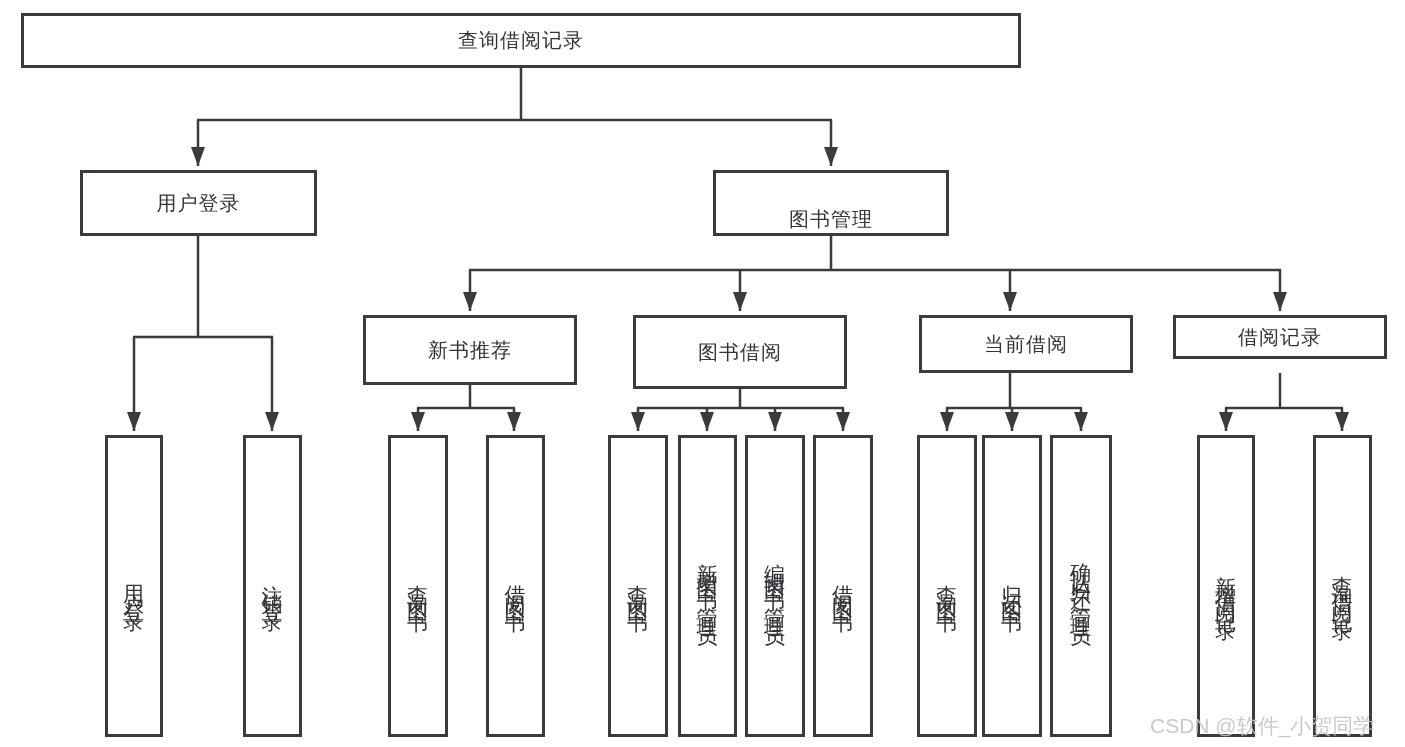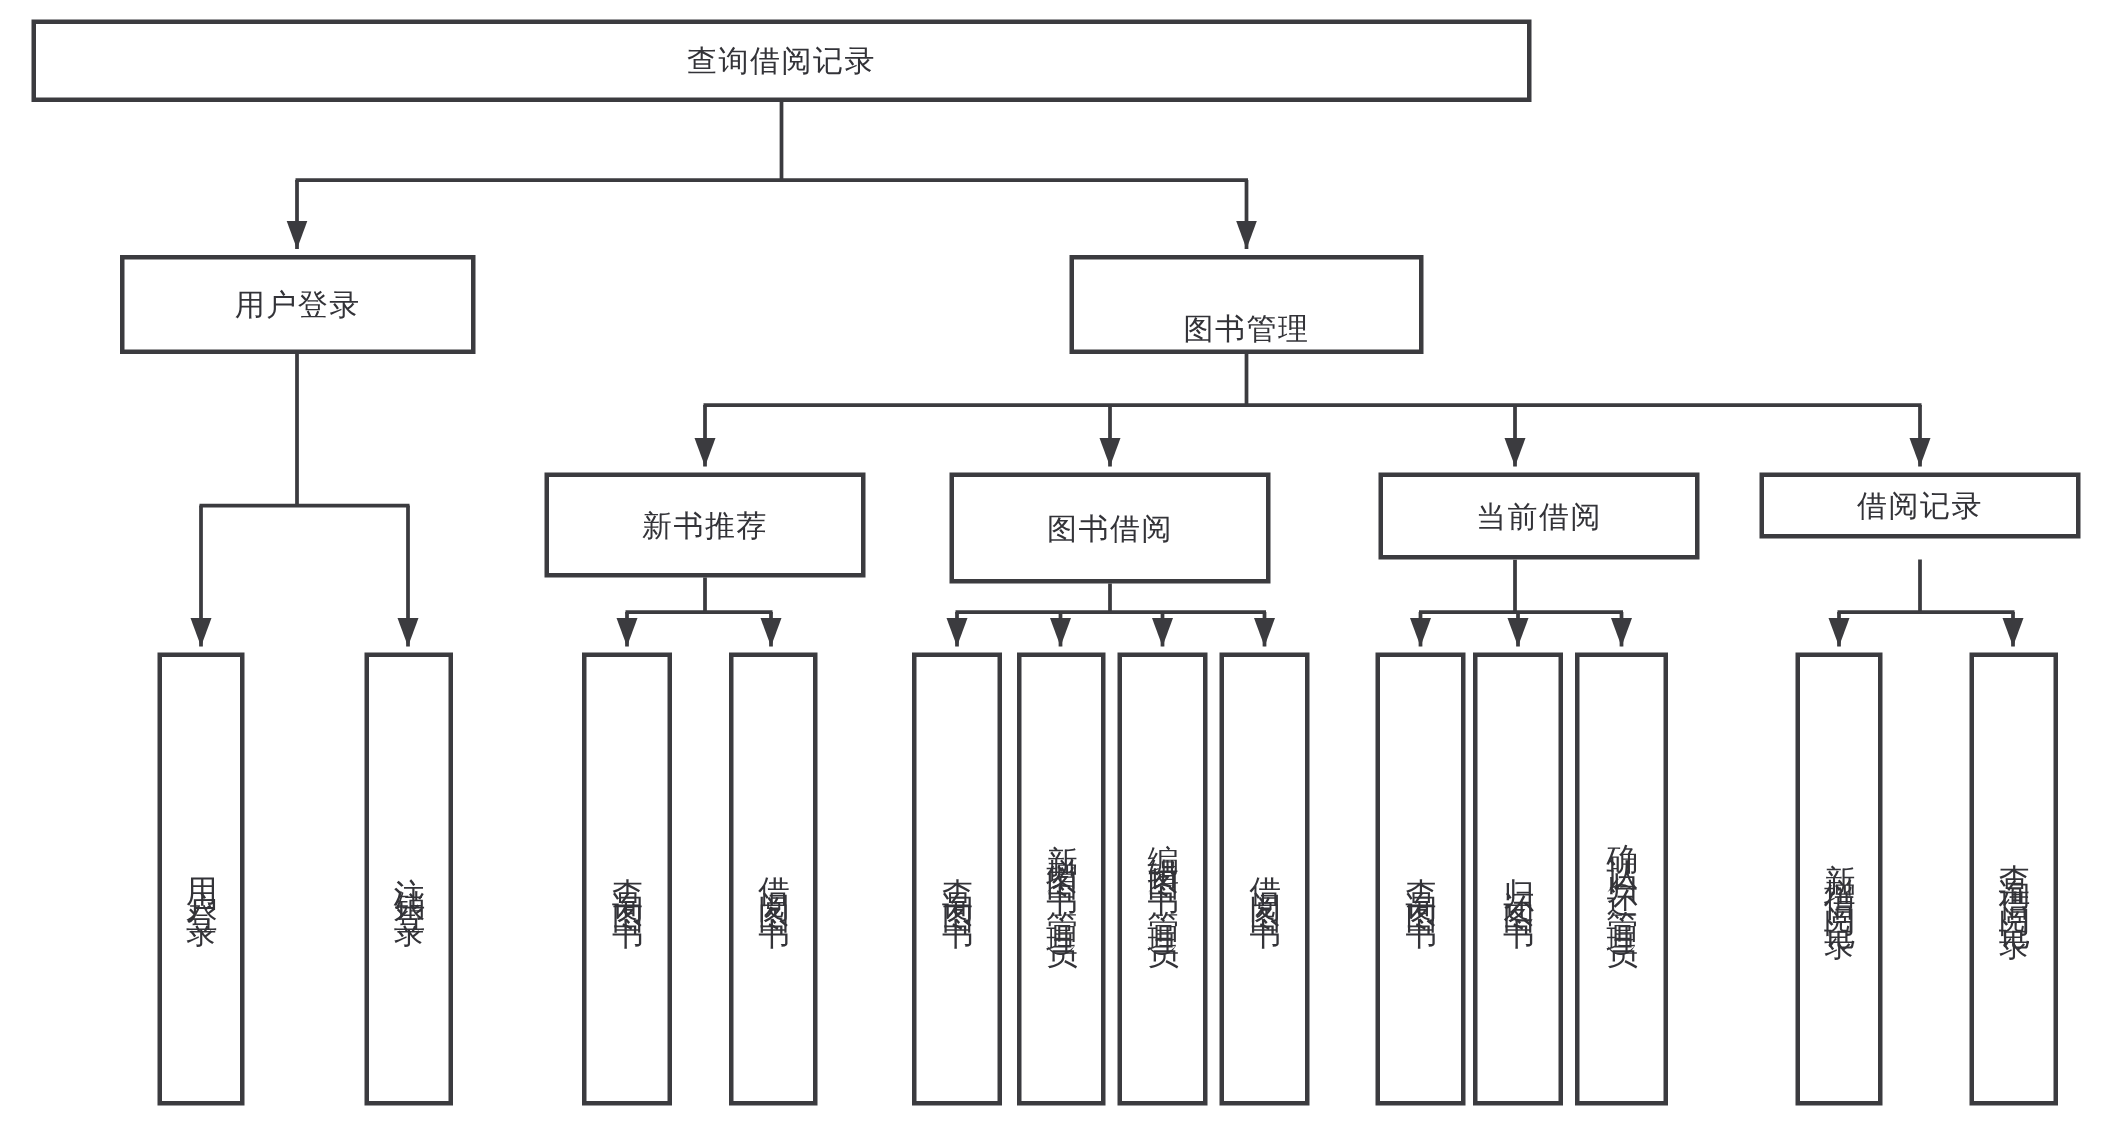--- a/index.html
+++ b/index.html
@@ -171,14 +171,15 @@
     <span class="lbl">确认归还（管理员）</span>
   </div>
 
   <div class="node leaf" style="left:1197px; top:435px; width:58px; height:302px;">
     <span class="lbl">新增借阅记录</span>
   </div>
   <div class="node leaf" style="left:1313px; top:435px; width:59px; height:302px;">
     <span class="lbl">查询借阅记录</span>
   </div>
 
+  <div class="watermark">CSDN @软件_小贺同学</div>
 
 </div>
 
 </body></html>

